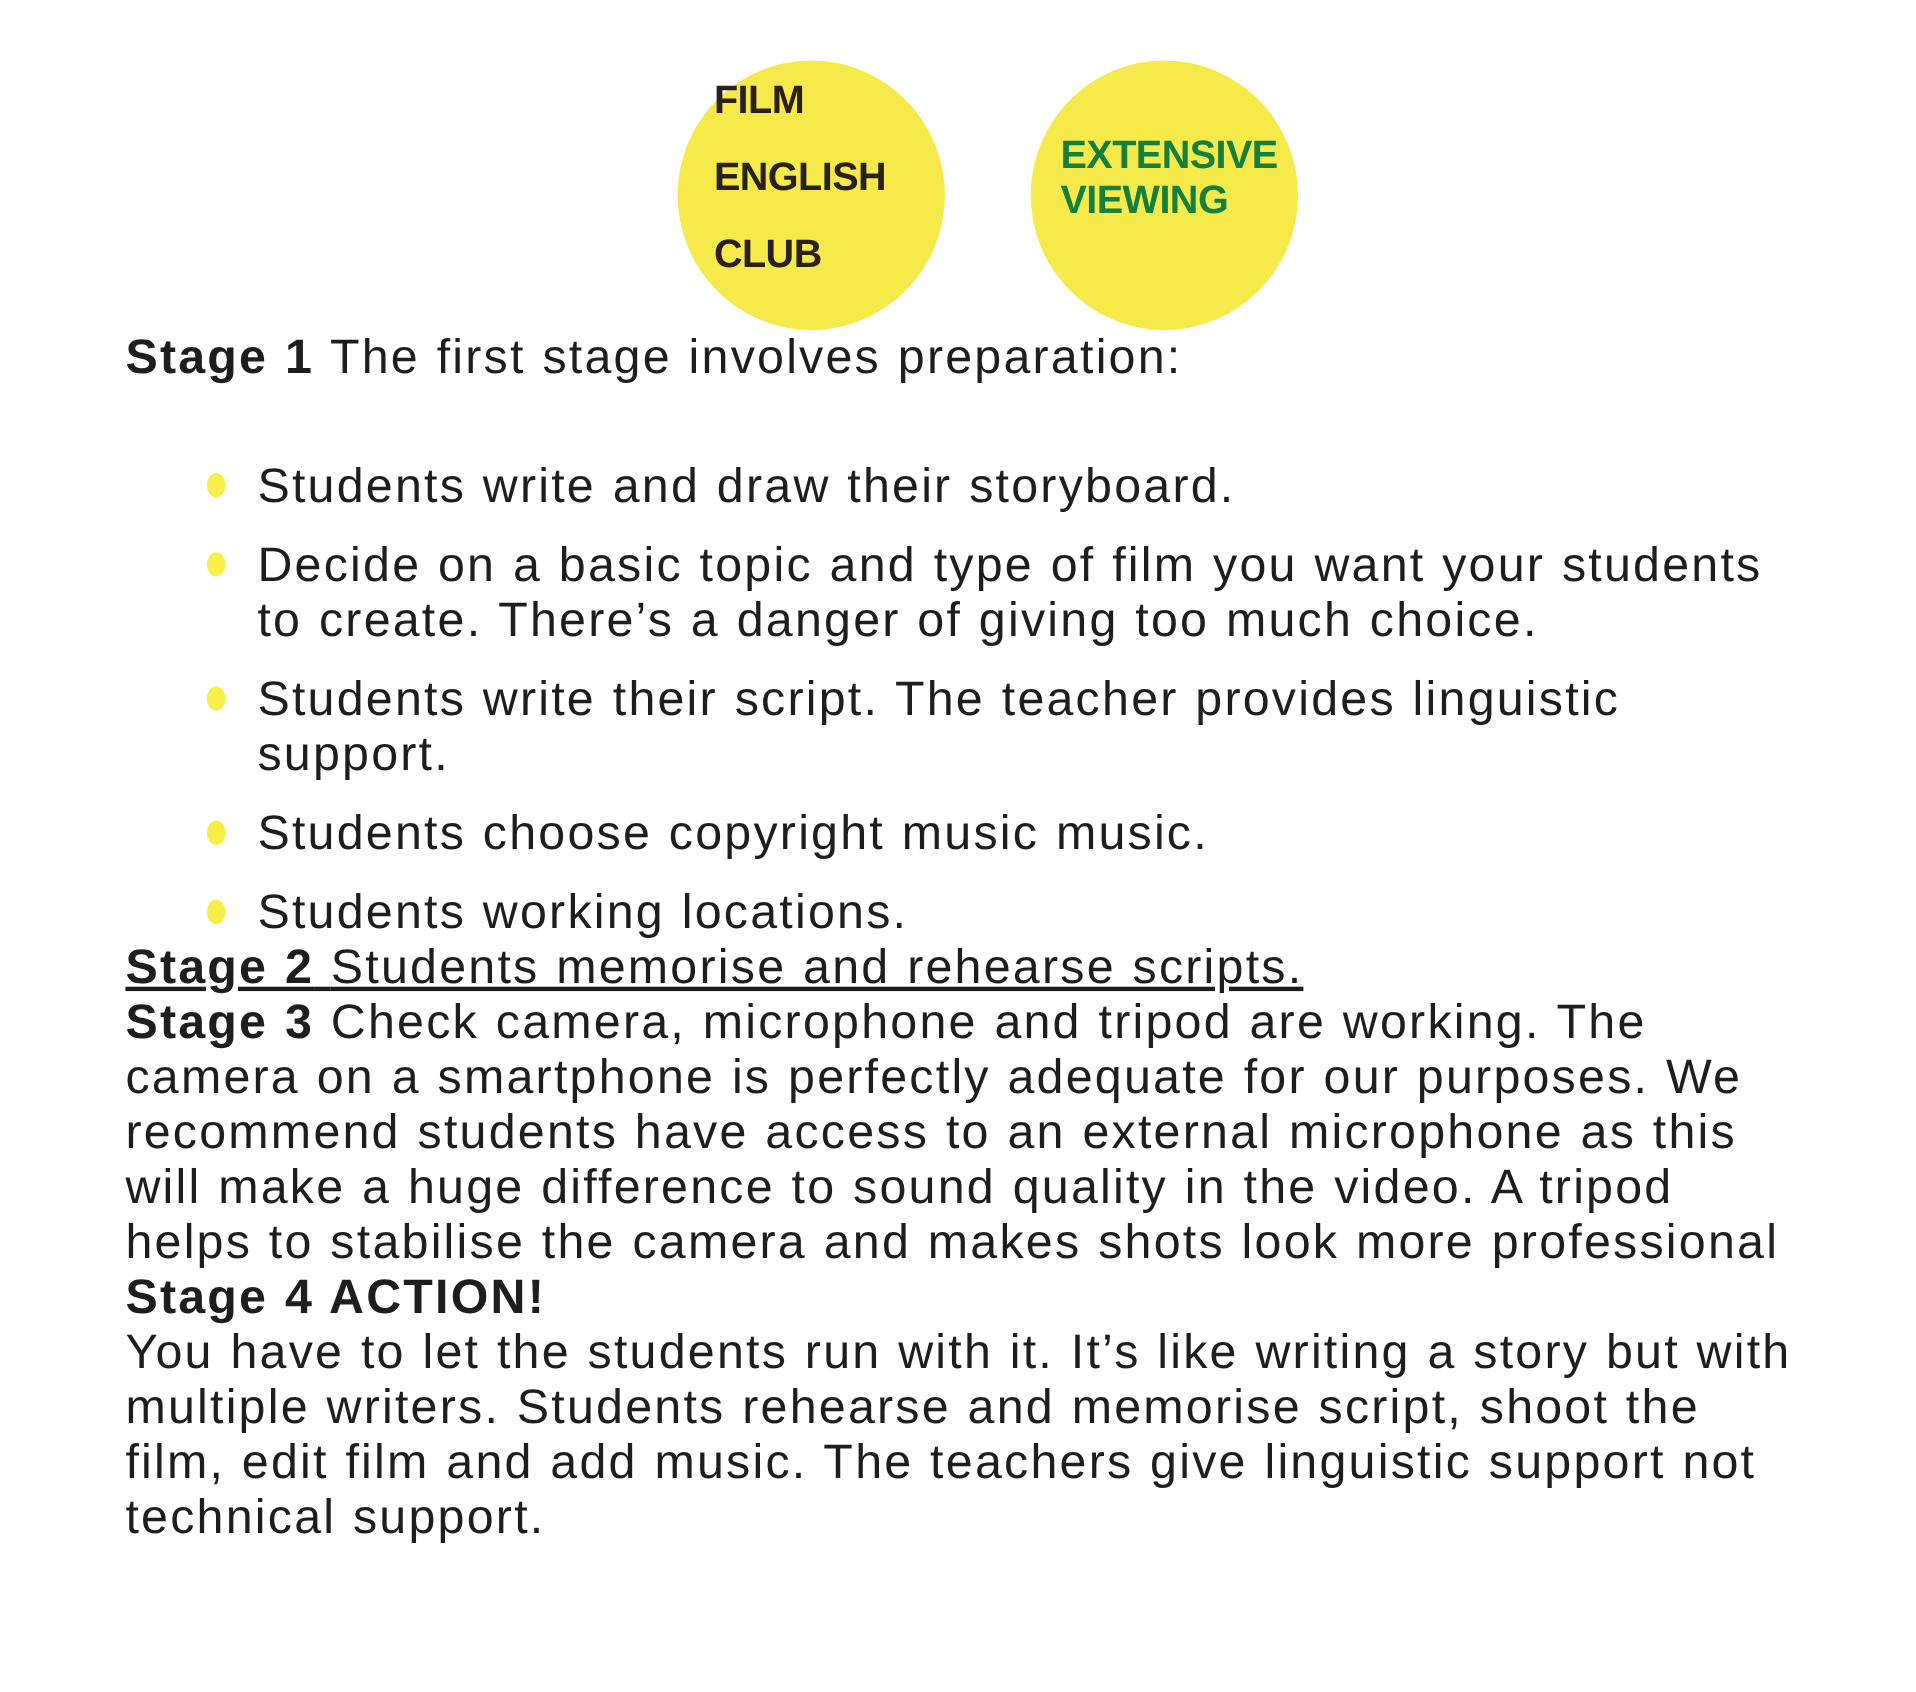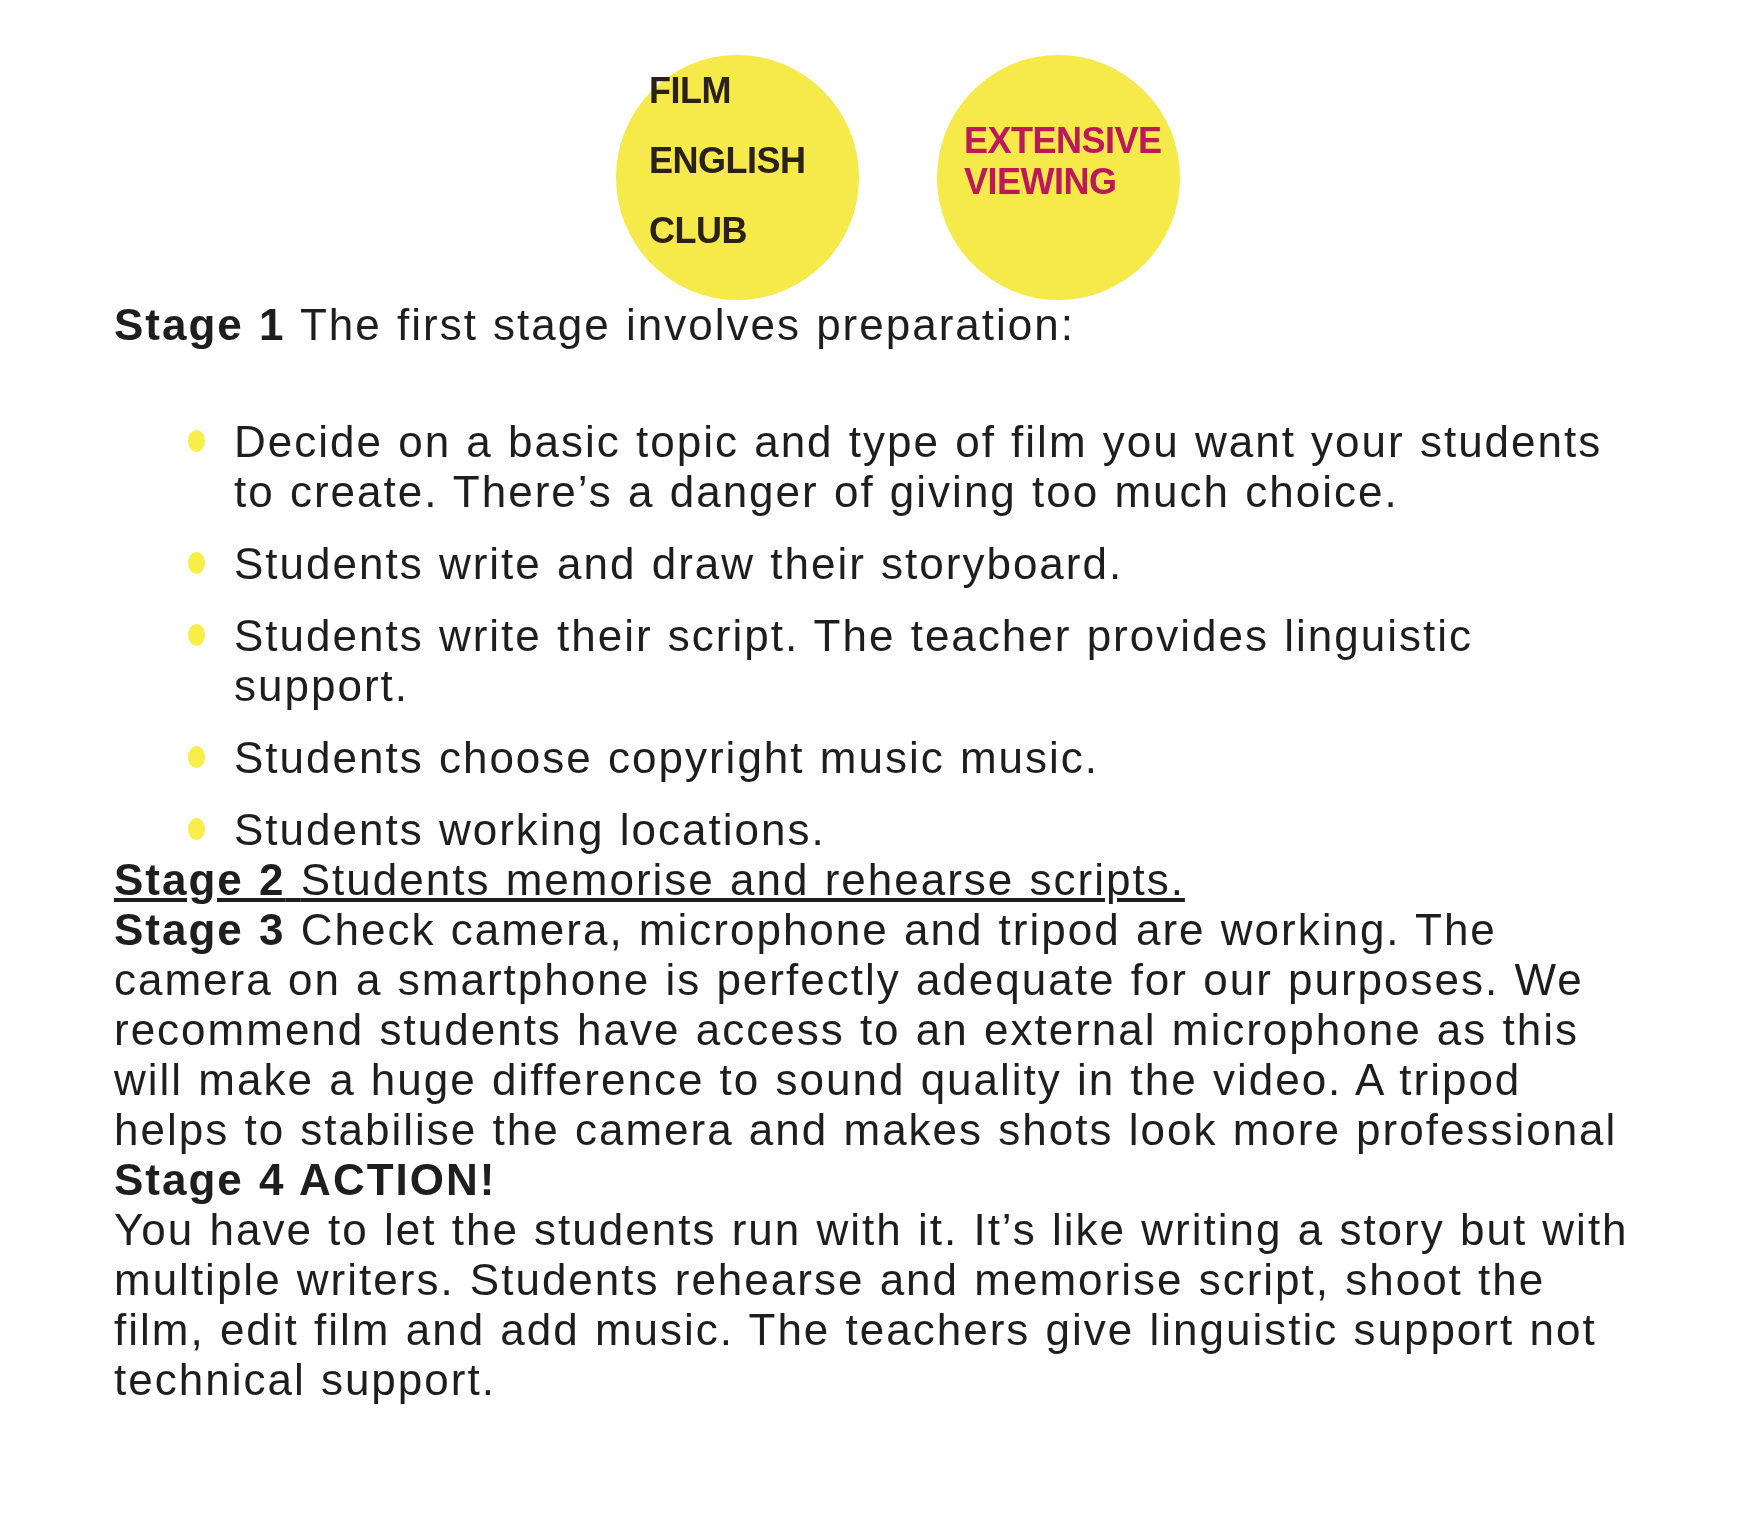--- a/index.html
+++ b/index.html
@@ -81,39 +81,39 @@
 
   <header class="logo-row">
     <div class="logo-circle" style="background:#f6e94a">
       <div class="logo-text fec" style="color:#2b211c">
         <span>FILM</span>
         <span>ENGLISH</span>
         <span>CLUB</span>
       </div>
     </div>
     <div class="logo-circle" style="background:#f6e94a">
-      <div class="logo-text ev" style="color:#be185d">
+      <div class="logo-text ev" style="color:#15803d">
         <span>EXTENSIVE</span>
         <span>VIEWING</span>
       </div>
     </div>
   </header>
 
   <main class="content">
 
     <p class="stage1"><strong>Stage 1</strong> <span>The first stage involves preparation:</span></p>
 
     <ul class="bullets">
       <li>
         <span class="dot" style="background:#f7ef47"></span>
-        <span class="li-text">Decide on a basic topic and type of film you want your students to create. There’s a danger of giving too much choice.</span>
+        <span class="li-text">Students write and draw their storyboard.</span>
       </li>
       <li>
         <span class="dot" style="background:#f7ef47"></span>
-        <span class="li-text">Students write and draw their storyboard.</span>
+        <span class="li-text">Decide on a basic topic and type of film you want your students to create. There’s a danger of giving too much choice.</span>
       </li>
       <li>
         <span class="dot" style="background:#f7ef47"></span>
         <span class="li-text">Students write their script. The teacher provides linguistic support.</span>
       </li>
       <li>
         <span class="dot" style="background:#f7ef47"></span>
         <span class="li-text">Students choose copyright music music.</span>
       </li>
       <li>

